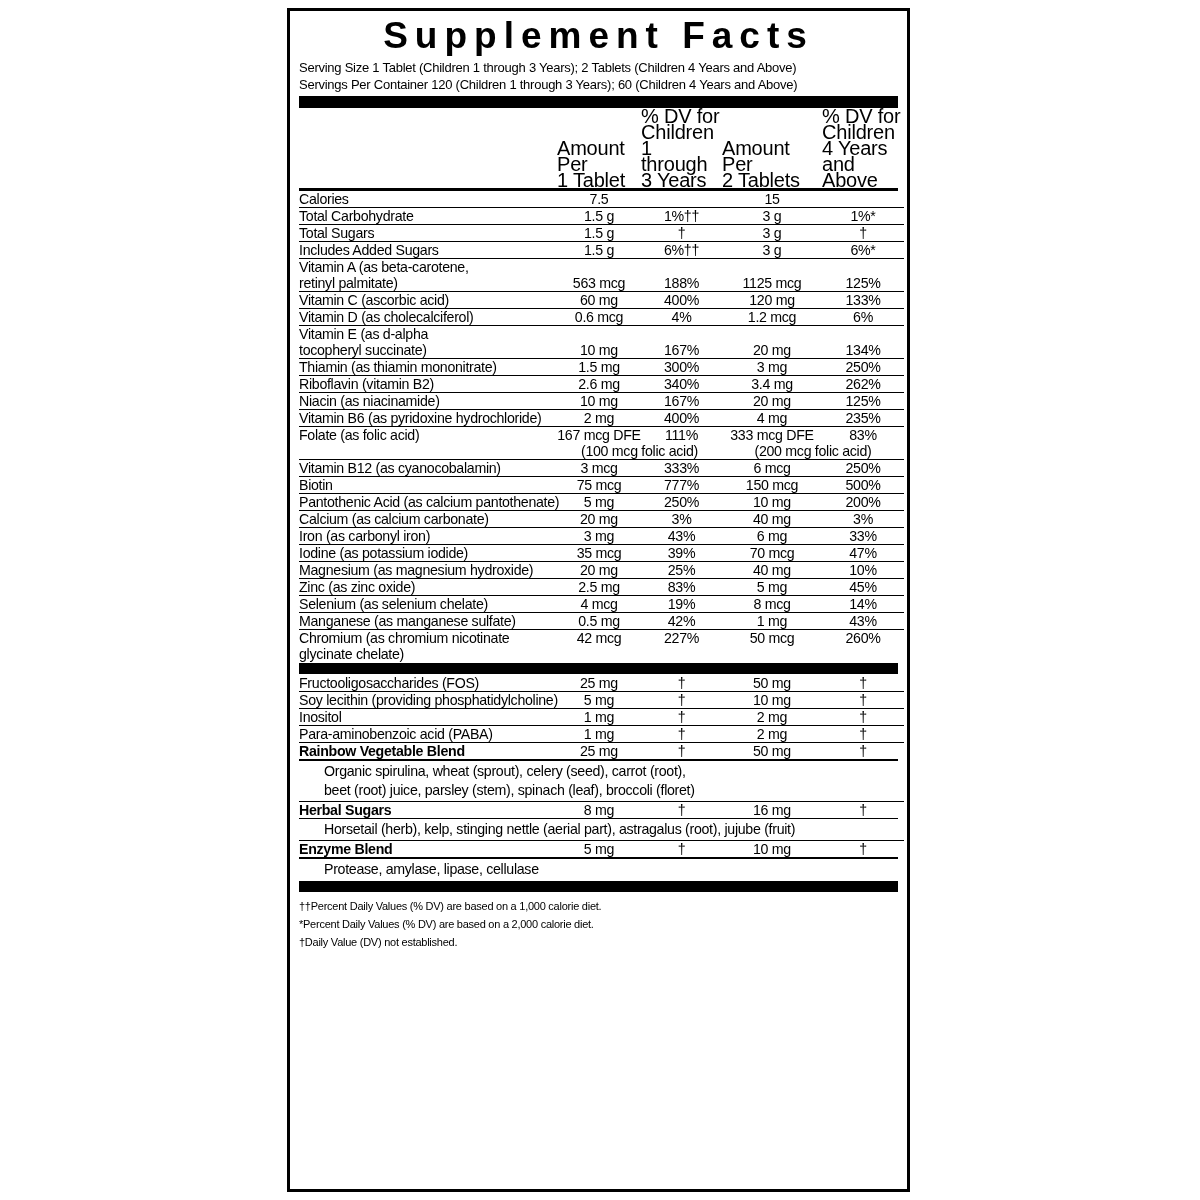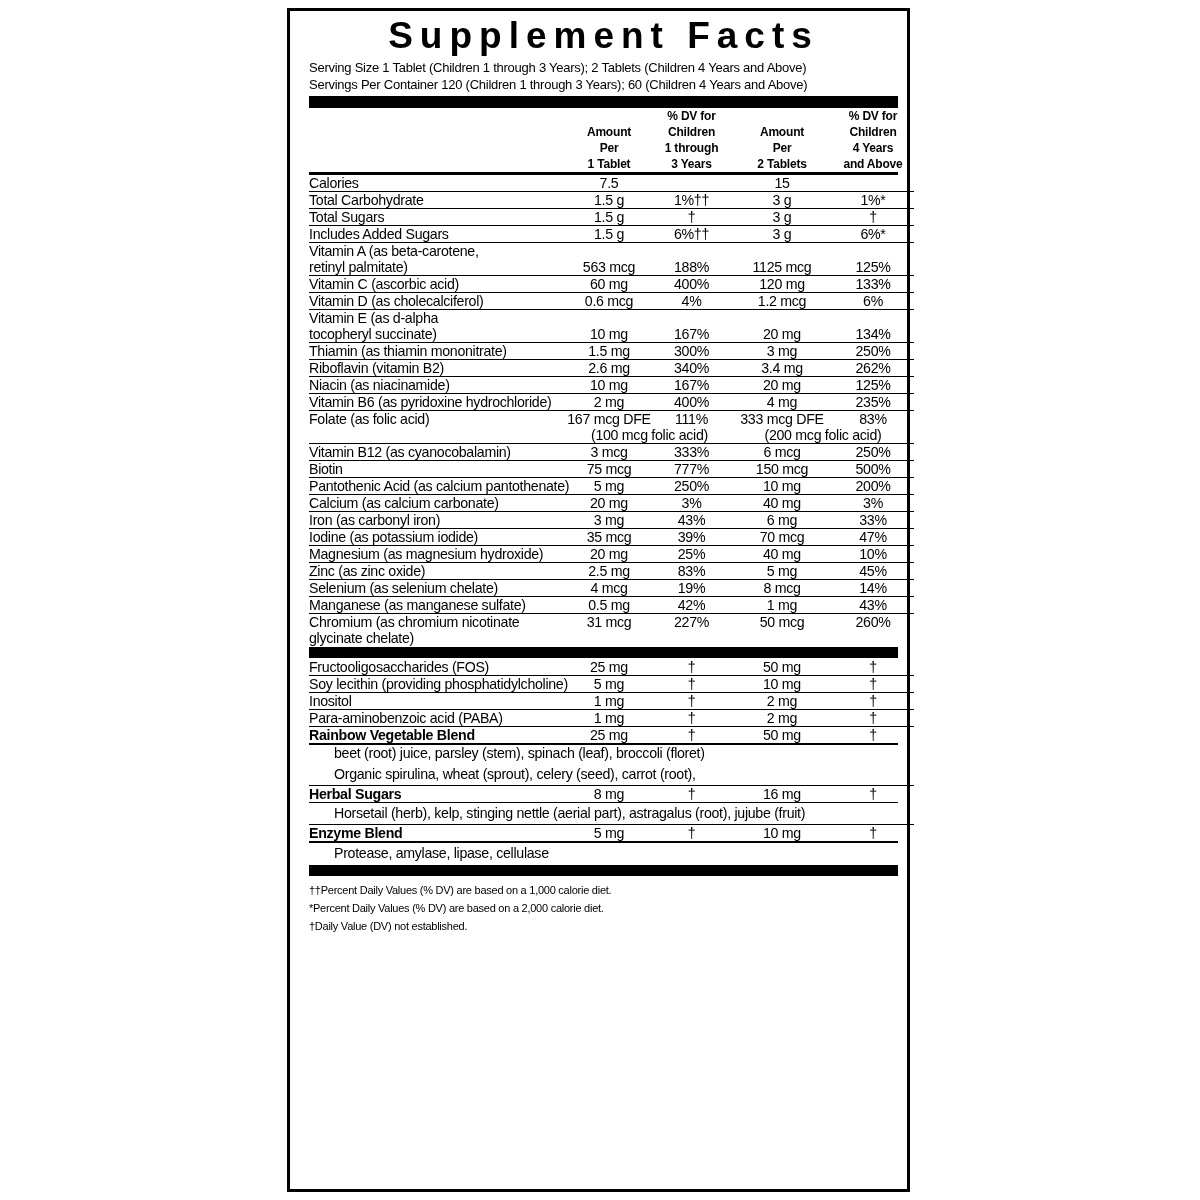--- a/index.html
+++ b/index.html
@@ -17,21 +17,21 @@
 
   #panel {
     position: absolute;
     left: 287px;
     top: 8px;
     width: 623px;
     height: 1184px;
     border: 3px solid #000;
     box-sizing: border-box;
     background: #fff;
-    padding: 0 9px 0 19px;
+    padding: 0 9px 0 9px;
     box-sizing: border-box;
   }
 
   .title {
     font-size: 37px;
     font-weight: bold;
     letter-spacing: 7px;
     text-align: center;
     line-height: 1.0;
     margin-top: 6px;
@@ -69,24 +69,24 @@
   }
 
   
   col.c-name { width: 258px; }
   col.c-a1   { width: 84px; }
   col.c-d1   { width: 81px; }
   col.c-a2   { width: 100px; }
   col.c-d2   { width: 82px; }
 
   .hdr td {
-    font-weight: bold;
-    font-size: 12px;
+    font-weight: normal;
+    font-size: 20px;
     line-height: 15px;
-    text-align: center;
+    text-align: left;
     vertical-align: top;
     padding-top: 3px;
     letter-spacing: -0.2px;
   }
 
   .nm   { text-align: left; padding-left: 1px; white-space: nowrap; }
   .num  { text-align: center; }
 
   .rowline td { border-top: 1.6px solid #000; }
 
@@ -350,21 +350,21 @@
         </tr>
         <tr class="rowline pad">
           <td class="nm">Manganese (as manganese sulfate)</td>
           <td class="num">0.5 mg</td>
           <td class="num">42%</td>
           <td class="num">1 mg</td>
           <td class="num">43%</td>
         </tr>
         <tr class="rowline pad">
           <td class="nm">Chromium (as chromium nicotinate</td>
-          <td class="num">31 mcg</td>
+          <td class="num">42 mcg</td>
           <td class="num">227%</td>
           <td class="num">50 mcg</td>
           <td class="num">260%</td>
         </tr>
         <tr>
           <td class="nm indent3">glycinate chelate)</td>
           <td class="num"></td>
           <td class="num"></td>
           <td class="num"></td>
           <td class="num"></td>
@@ -427,22 +427,22 @@
           <tr class="rowline pad">
             <td class="nm b">Rainbow Vegetable Blend</td>
             <td class="num">25 mg</td>
             <td class="num">†</td>
             <td class="num">50 mg</td>
             <td class="num">†</td>
           </tr>
         </tbody>
       </table>
       <div class="bar-hair"></div>
+      <div class="blend-desc">Organic spirulina, wheat (sprout), celery (seed), carrot (root),</div>
       <div class="blend-desc" style="padding-top: 0px;">beet (root) juice, parsley (stem), spinach (leaf), broccoli (floret)</div>
-      <div class="blend-desc">Organic spirulina, wheat (sprout), celery (seed), carrot (root),</div>
       <table class="facts">
         <colgroup>
           <col class="c-name">
           <col class="c-a1">
           <col class="c-d1">
           <col class="c-a2">
           <col class="c-d2">
         </colgroup>
         <tbody>
           <tr class="rowline pad">

